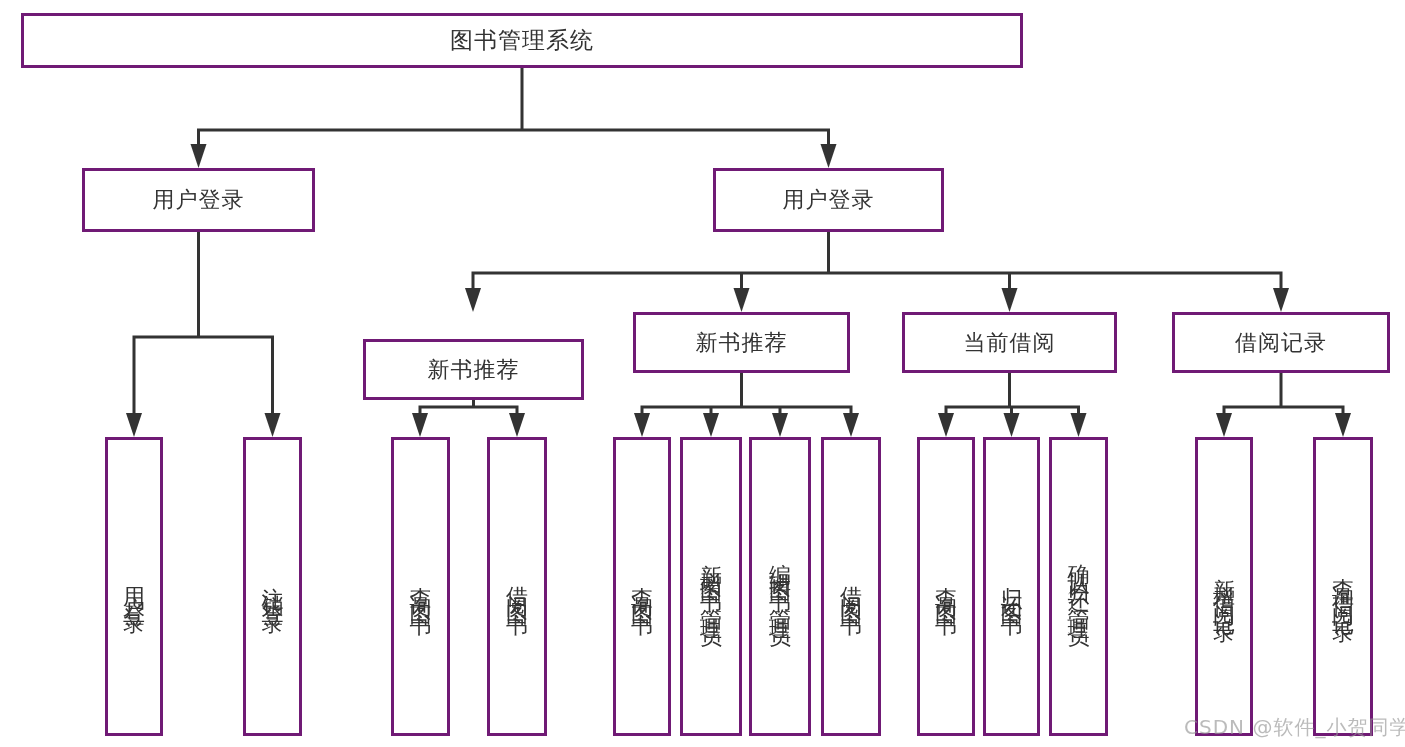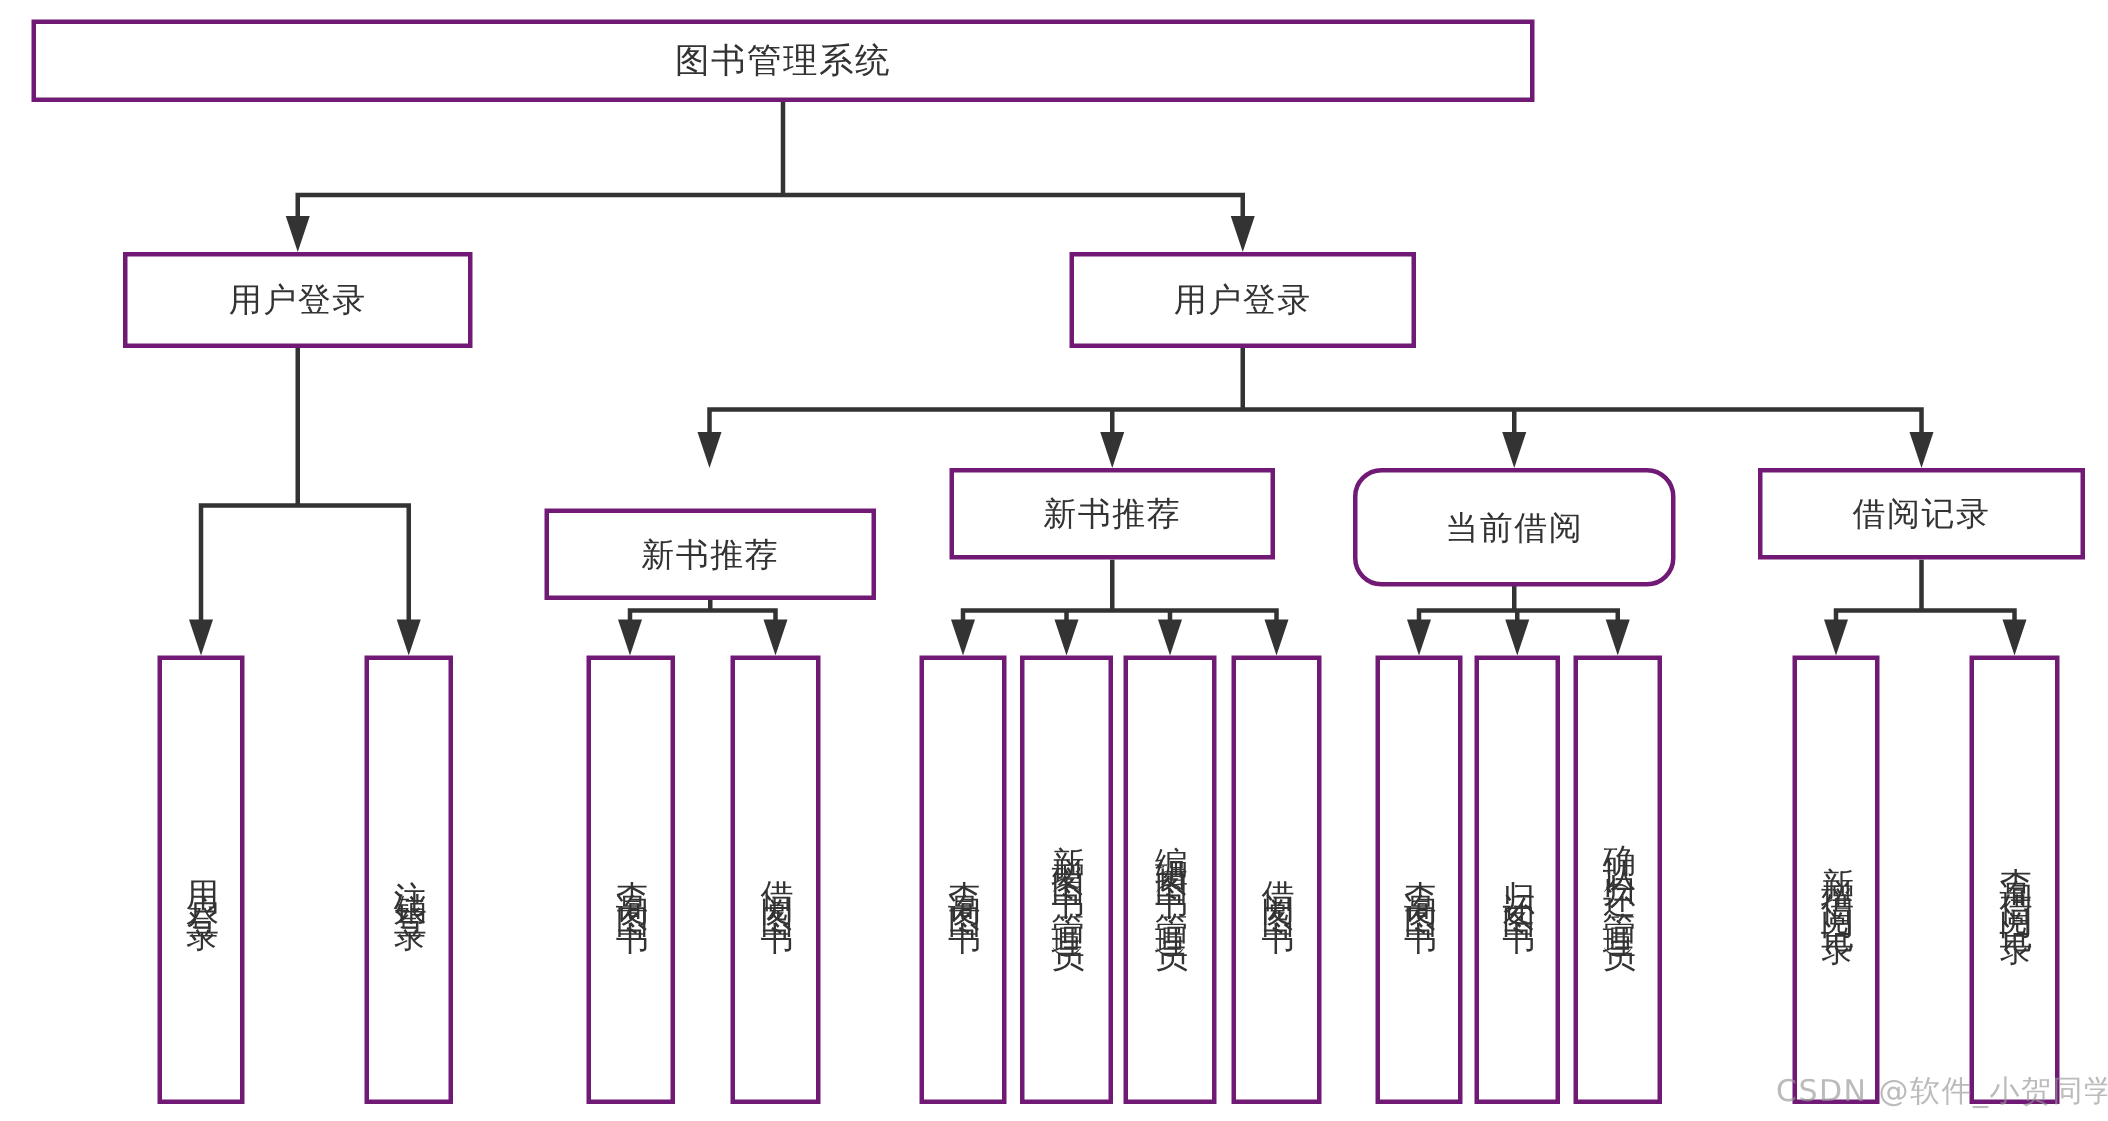--- a/index.html
+++ b/index.html
@@ -87,21 +87,21 @@
     </g>
   </svg>
 
   <div class="box root" style="left:21px;top:13px;width:1002px;height:55px;">图书管理系统</div>
 
   <div class="box" style="left:82px;top:168px;width:233px;height:64px;">用户登录</div>
   <div class="box" style="left:713px;top:168px;width:231px;height:64px;">用户登录</div>
 
   <div class="box" style="left:363px;top:312px;width:221px;height:61px;margin-top:27px;">新书推荐</div>
   <div class="box" style="left:633px;top:312px;width:217px;height:61px;">新书推荐</div>
-  <div class="box" style="left:902px;top:312px;width:215px;height:79px;border-radius:19px;">当前借阅</div>
+  <div class="box" style="left:902px;top:312px;width:215px;height:61px;">当前借阅</div>
   <div class="box" style="left:1172px;top:312px;width:218px;height:61px;">借阅记录</div>
 
   <div class="box vbox" style="left:105px;top:437px;width:58px;height:299px;">用户登录</div>
   <div class="box vbox" style="left:243px;top:437px;width:59px;height:299px;">注销登录</div>
 
   <div class="box vbox" style="left:391px;top:437px;width:59px;height:299px;">查询图书</div>
   <div class="box vbox" style="left:487px;top:437px;width:60px;height:299px;">借阅图书</div>
 
   <div class="box vbox" style="left:613px;top:437px;width:58px;height:299px;">查询图书</div>
   <div class="box vbox" style="left:680px;top:437px;width:62px;height:299px;">新增图书（管理员）</div>

